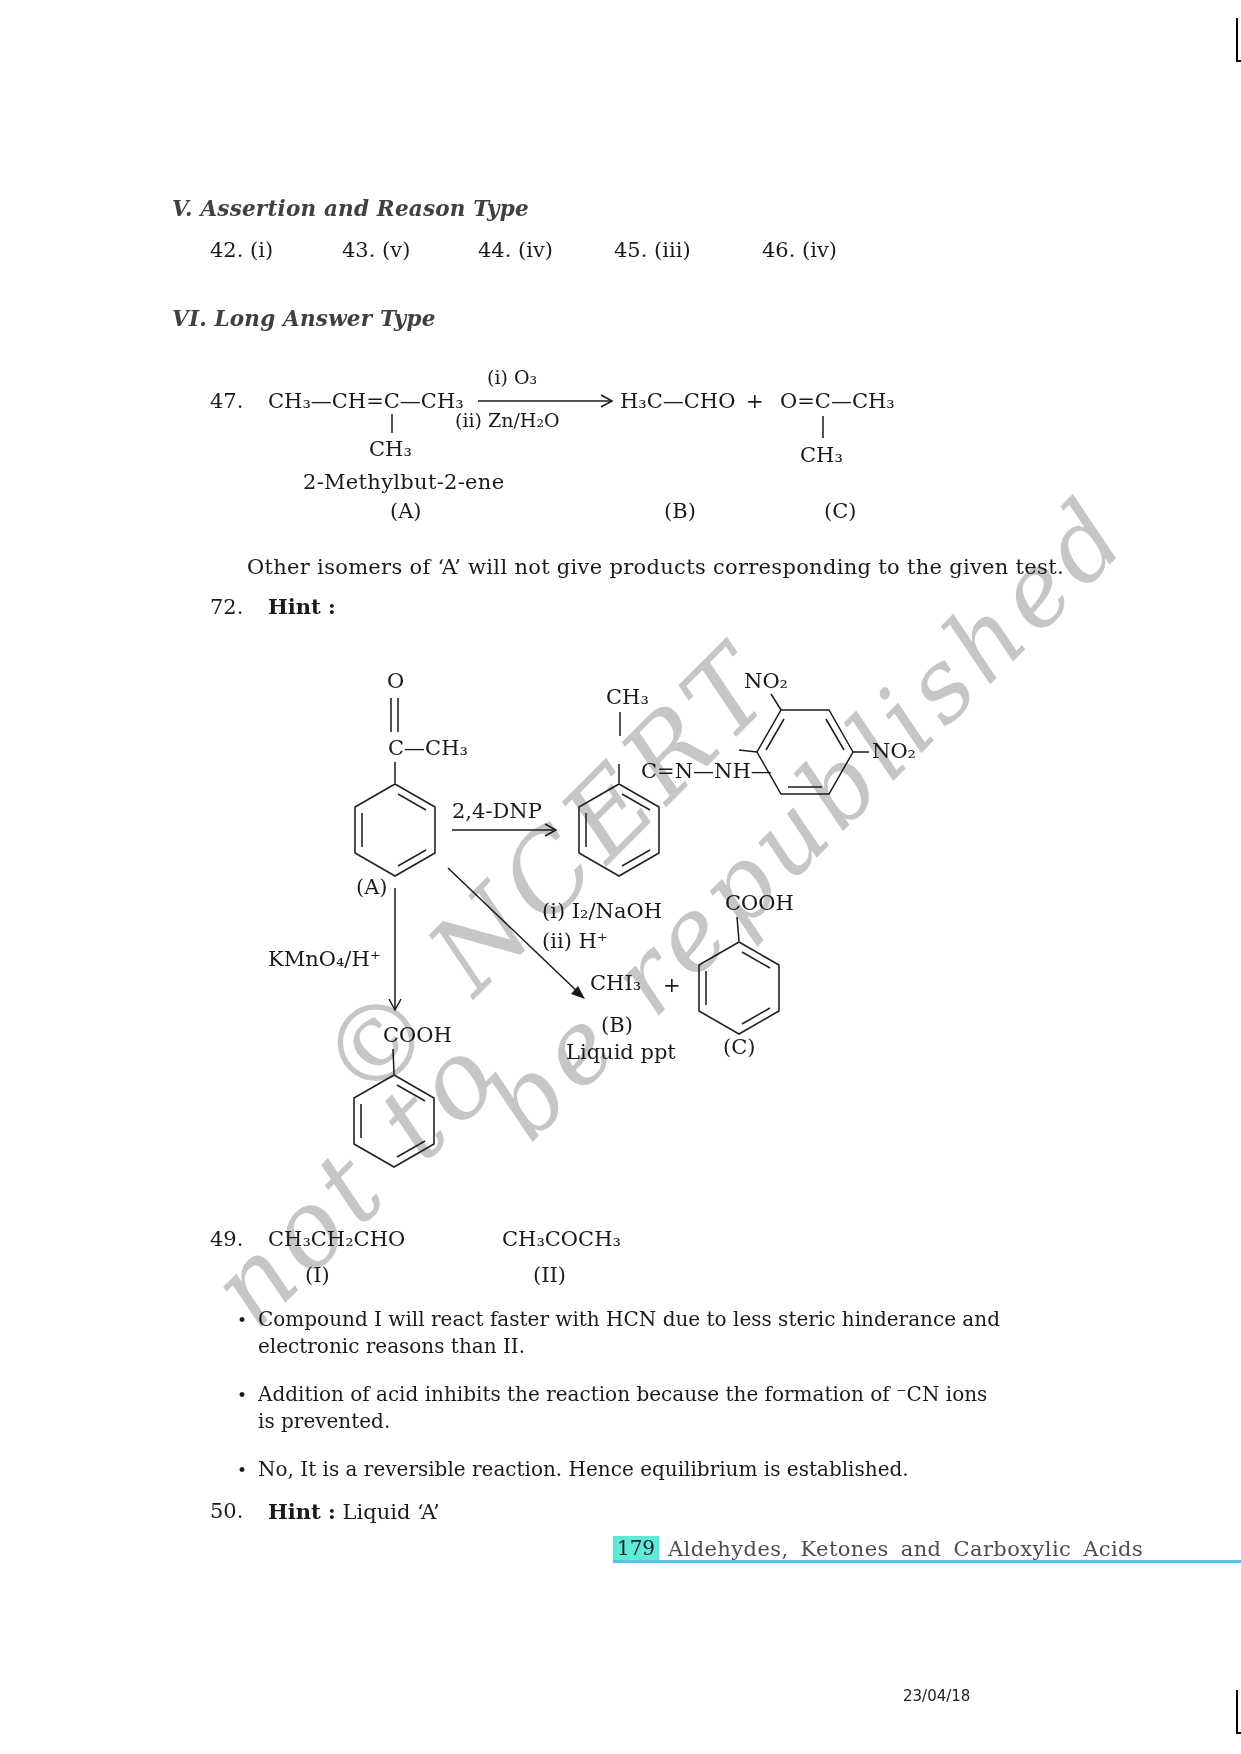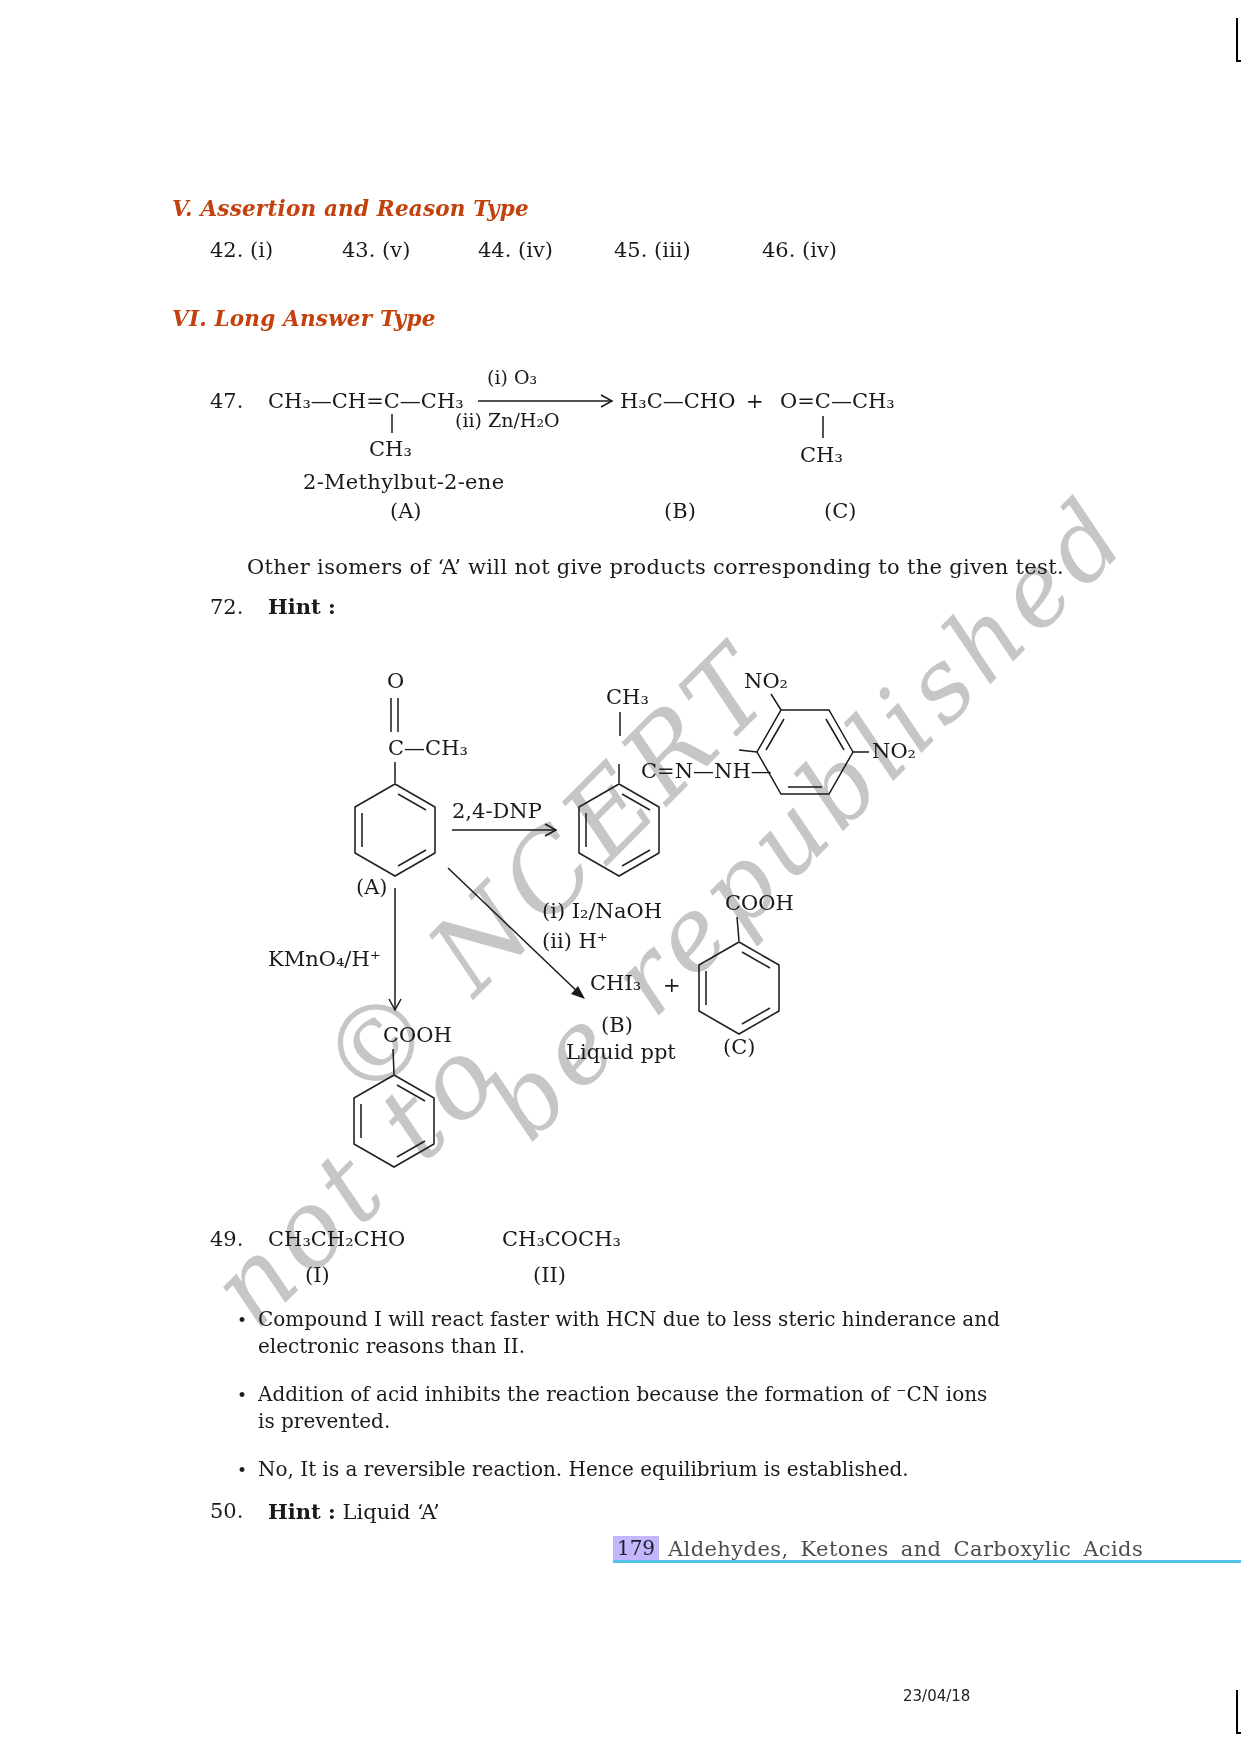--- a/index.html
+++ b/index.html
@@ -2,31 +2,31 @@
 <html><head>
 <meta charset="utf-8">
 <style>
   html,body{margin:0;padding:0;background:#e8e8e8;}
   .page{position:relative;width:1241px;height:1754px;margin:0 auto;background:#ffffff;
         overflow:hidden;font-family:"DejaVu Serif",serif;color:#1a1a1a;}
   .abs{position:absolute;white-space:nowrap;z-index:3;}
   .t20{font-size:21px;line-height:24px;}
   .t19{font-size:19px;line-height:23px;}
   .f21{font-size:21px;line-height:25px;}
-  .heading{font-size:21.5px;font-weight:bold;font-style:italic;color:#c2410c;letter-spacing:.2px;}
+  .heading{font-size:21.5px;font-weight:bold;font-style:italic;color:#404040;letter-spacing:.2px;}
   .bold{font-weight:bold;}
   .wm{position:absolute;z-index:1;font-style:italic;color:#c6c6c6;font-size:106px;
       letter-spacing:7px;transform:rotate(-45deg);transform-origin:0 50%;white-space:nowrap;}
   svg.scheme{position:absolute;left:0;top:0;z-index:2;}
   .bullets{position:absolute;left:234px;top:1295px;width:780px;z-index:3;
            list-style:none;margin:0;padding:0;}
   .bullets li{position:relative;padding-left:24px;margin-bottom:21px;font-size:20px;
               line-height:27px;max-width:744px;white-space:normal;margin-top:11px;}
   .bullets li::before{content:"•";position:absolute;left:3px;top:1px;font-size:17px;}
-  .pgbox{position:absolute;left:613px;top:1536px;width:46px;height:24px;background:#c4b5fd;
+  .pgbox{position:absolute;left:613px;top:1536px;width:46px;height:24px;background:#5eead4;
          z-index:3;text-align:center;font-size:20px;line-height:24px;color:#15242b;}
   .rule{position:absolute;left:613px;top:1560px;width:628px;height:3px;background:#55c0e8;z-index:2;}
   .chapter{color:#4d4d4d;letter-spacing:.4px;word-spacing:5px;}
   .mark{position:absolute;background:#000;z-index:3;}
 </style>
 </head>
 <body>
 
 <div class="page">
 

